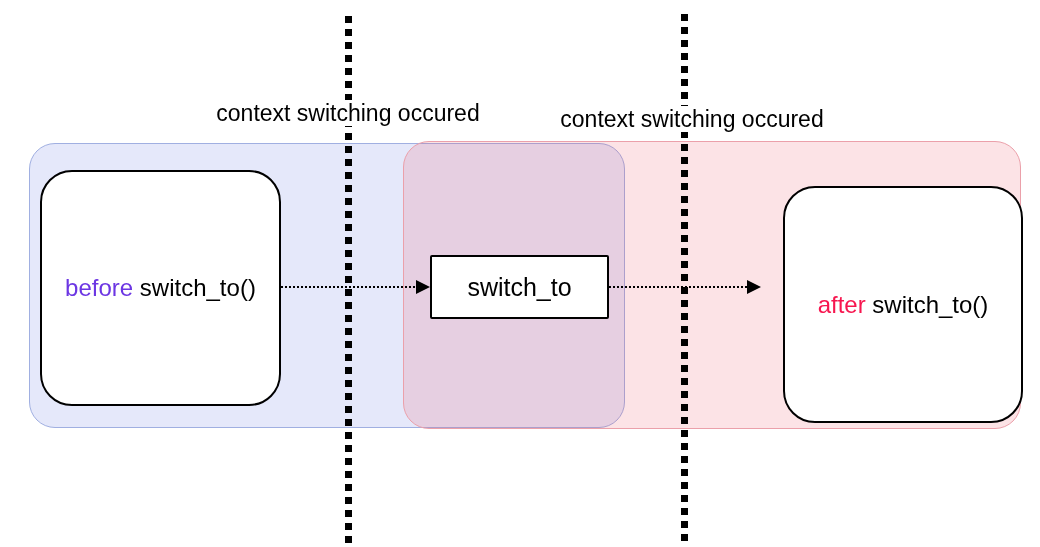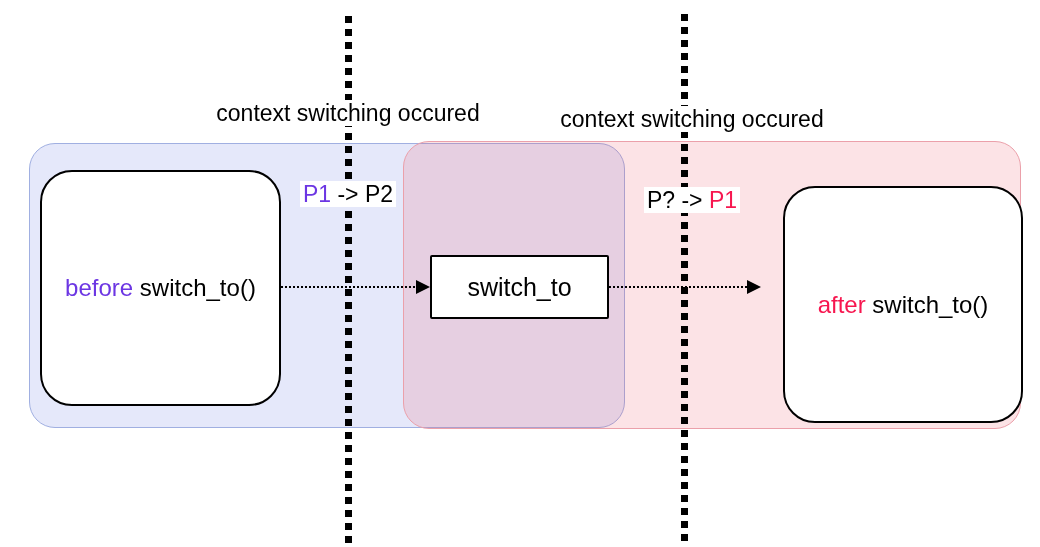--- a/index.html
+++ b/index.html
@@ -104,21 +104,19 @@
 
   <div class="node box-after"><span><span style="color: rgb(247, 22, 79);">after</span><span> switch_to()</span></span></div>
 
   <div class="connector connector-1"></div>
   <div class="arrowhead arrowhead-1"></div>
   <div class="connector connector-2"></div>
   <div class="arrowhead arrowhead-2"></div>
 
   <div class="annotation annotation-left">
     <div><span class="ann-bg">context switching occured</span></div>
-    <div><span class="ann-bg"><span style="color: rgb(108, 54, 227);">P1</span><span> -&gt; </span><span style="color: rgb(0, 0, 0);">P2</span></span></div>
   </div>
 
   <div class="annotation annotation-right">
     <div><span class="ann-bg">context switching occured</span></div>
-    <div><span class="ann-bg"><span style="color: rgb(0, 0, 0);">P?</span><span> -&gt; </span><span style="color: rgb(247, 22, 79);">P1</span></span></div>
   </div>
 
 </div>
 
 </body></html>

